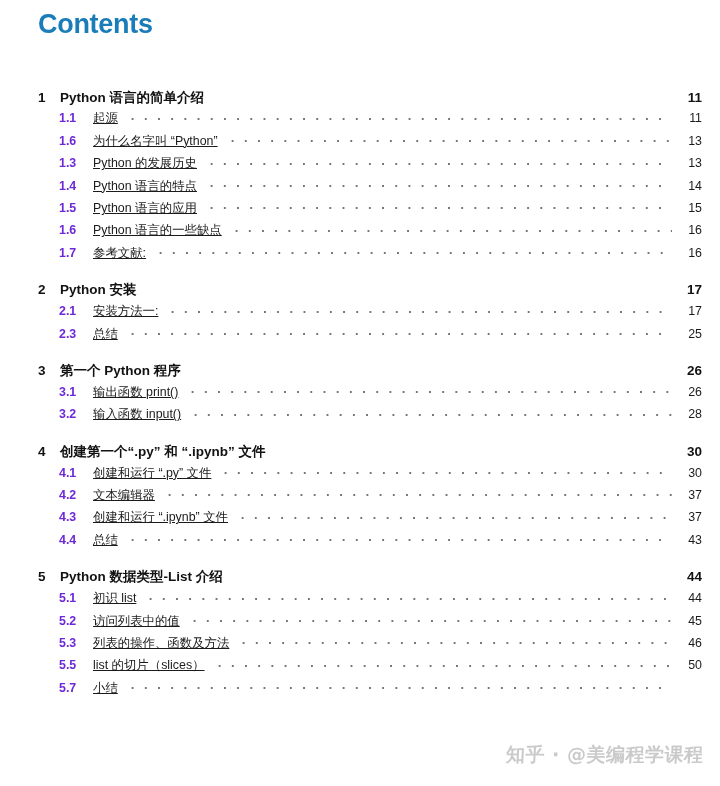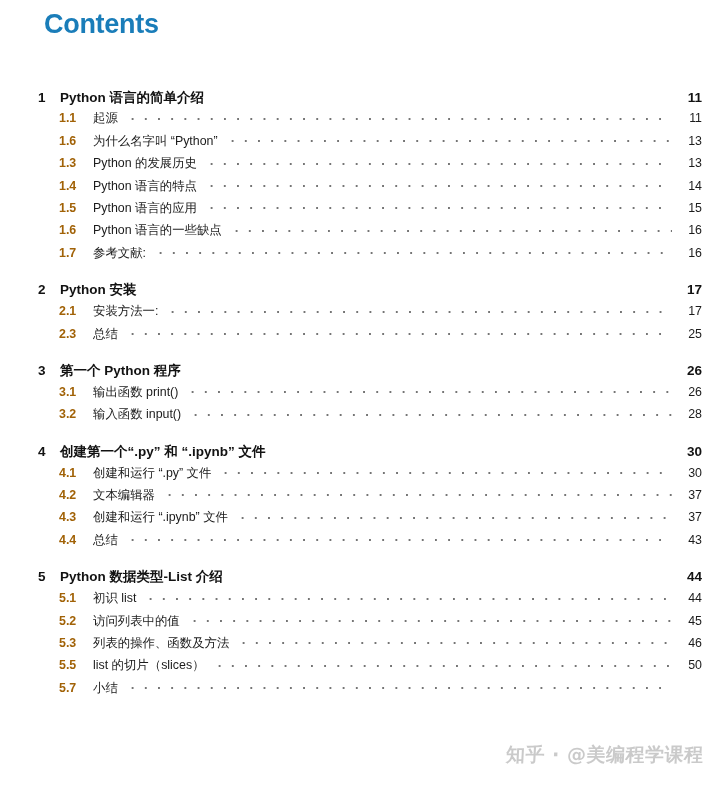--- a/index.html
+++ b/index.html
@@ -19,21 +19,21 @@
   #page {
     position: relative;
     width: 720px;
     height: 786px;
     background: #ffffff;
   }
 
   
   .toc-title {
     position: absolute;
-    left: 44px;
+    left: 38px;
     top: 8px;
     font-size: 27px;
     font-weight: bold;
     color: #1a7db9;
     letter-spacing: -0.3px;
     line-height: 1.2;
   }
 
   
   .toc-body {
@@ -89,27 +89,28 @@
     height: 22.4px;
     font-size: 12.4px;
     font-weight: normal;
     color: #1b1b1b;
   }
   .section-row .num {
     width: 34px;
     margin-left: 59px;
     flex: 0 0 auto;
     text-align: left;
-    color: #a16207;
+    color: #6d28d9;
     font-weight: 600;
   }
   .section-row .label {
     flex: 0 0 auto;
     white-space: nowrap;
     padding-right: 6px;
+    text-decoration: underline;
   }
   .section-row .leader { flex: 1 1 auto; }
   .section-row .page {
     flex: 0 0 auto;
     width: 26px;
     text-align: right;
     color: #1b1b1b;
   }
 
   

